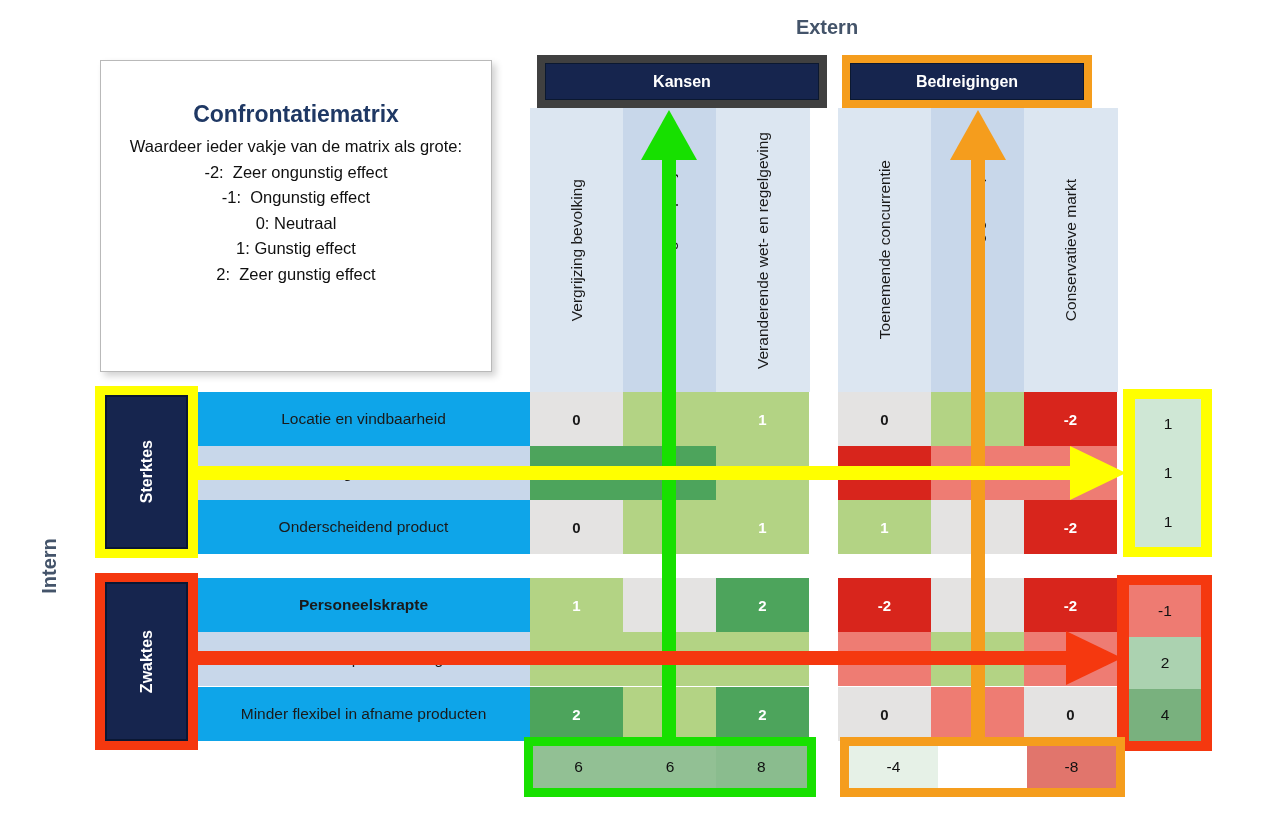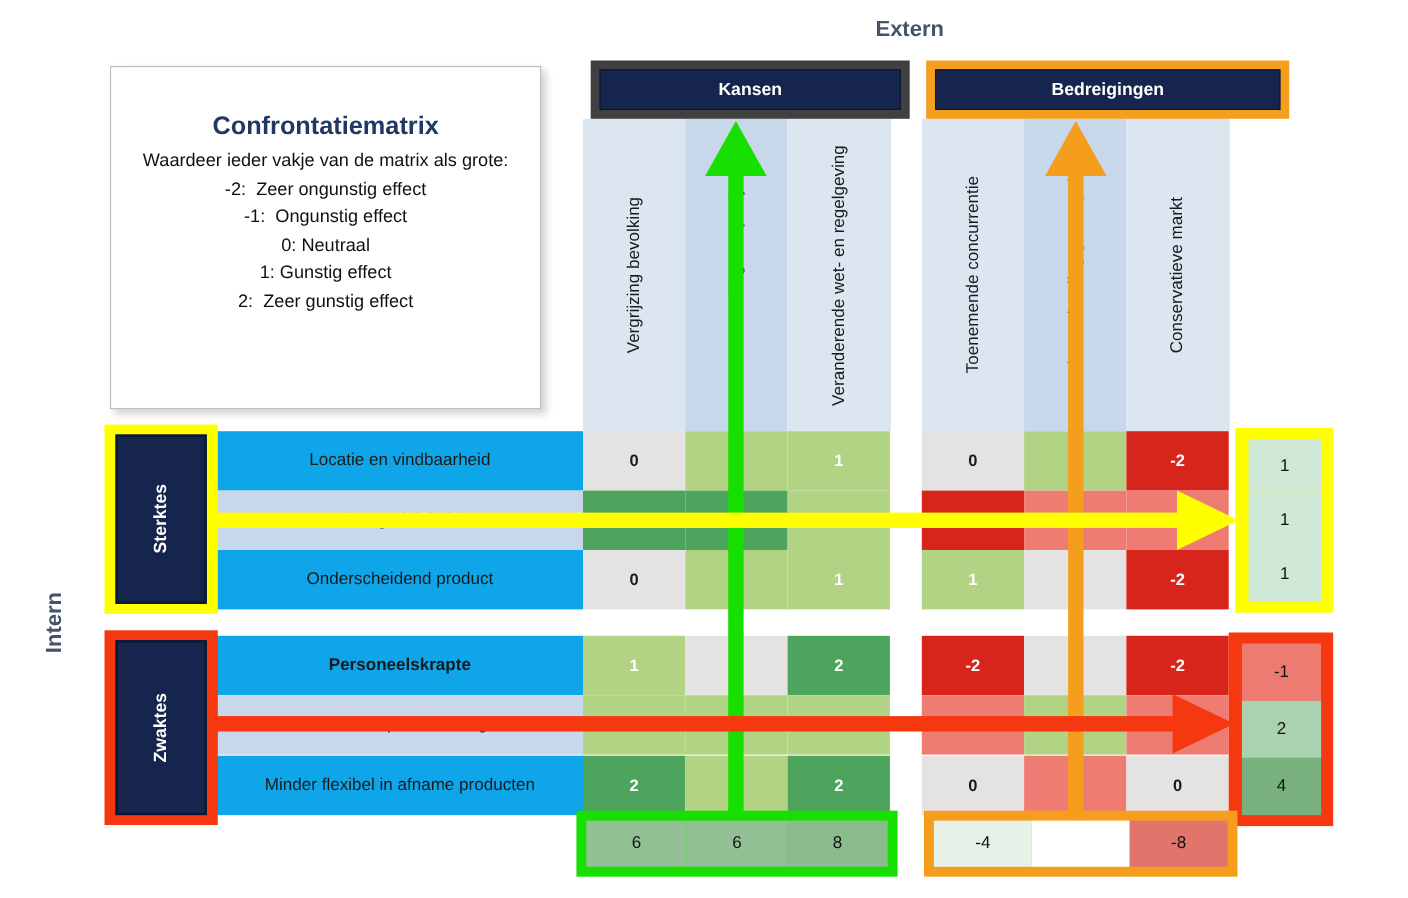--- a/index.html
+++ b/index.html
@@ -15,21 +15,21 @@
   
   .legend{position:absolute;left:100px;top:60px;width:392px;height:312px;background:#fff;
           border:1px solid #b9b9b9;box-shadow:4px 4px 7px rgba(0,0,0,.18);box-sizing:border-box;
           text-align:center;padding:40px 26px 0 26px;}
   .legend-title{font-size:23px;font-weight:bold;color:#1f3864;margin-bottom:6px;}
   .legend-line{font-size:16.5px;color:#101010;line-height:25.5px;white-space:pre-wrap;}
 
   
   .hdrbox{position:absolute;top:55px;height:53px;z-index:7;}
   .hdrbox.green{left:527px;width:290px;background:#404040;margin-left:10px;}
-  .hdrbox.orange{left:842px;width:330px;background:#f59d1d;}
+  .hdrbox.orange{left:842px;width:250px;background:#f59d1d;}
   .hdrbox .navy{position:absolute;left:8px;right:8px;top:8px;bottom:8px;background:#16254e;
           border:1px solid #0b1830;display:flex;align-items:center;justify-content:center;
           color:#fff;font-weight:bold;font-size:16px;}
 
   
   .colstrip{position:absolute;top:108px;height:284px;width:93px;display:flex;
             align-items:center;justify-content:center;z-index:1;}
   .colstrip.light{background:#dce6f1;}
   .colstrip.dark{background:#c8d7ea;}
   .vtext{writing-mode:vertical-rl;transform:rotate(180deg);white-space:nowrap;

